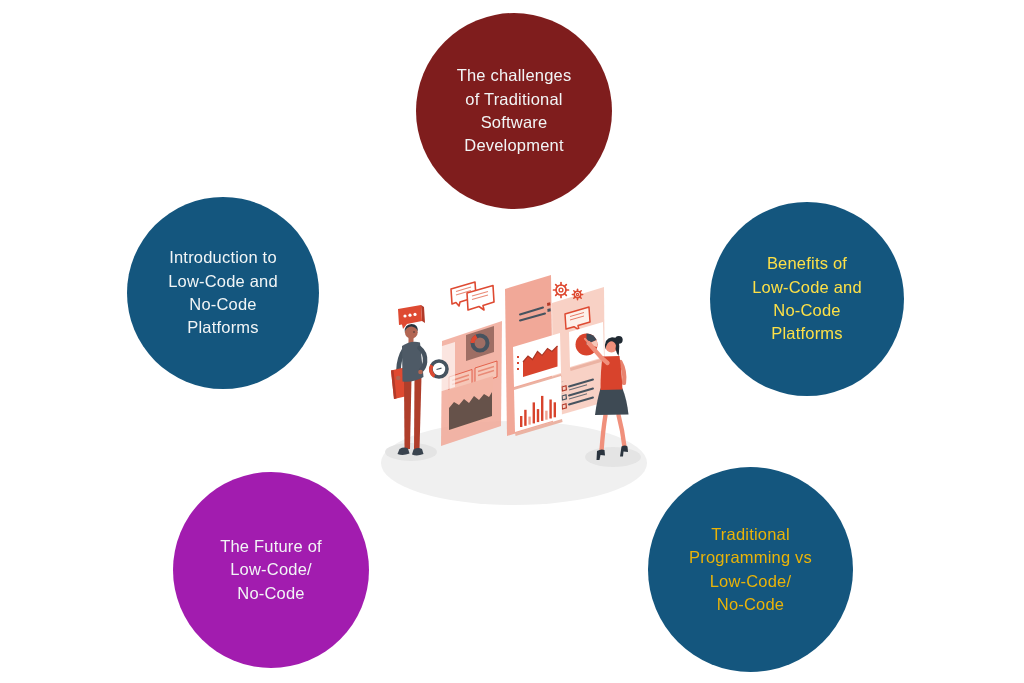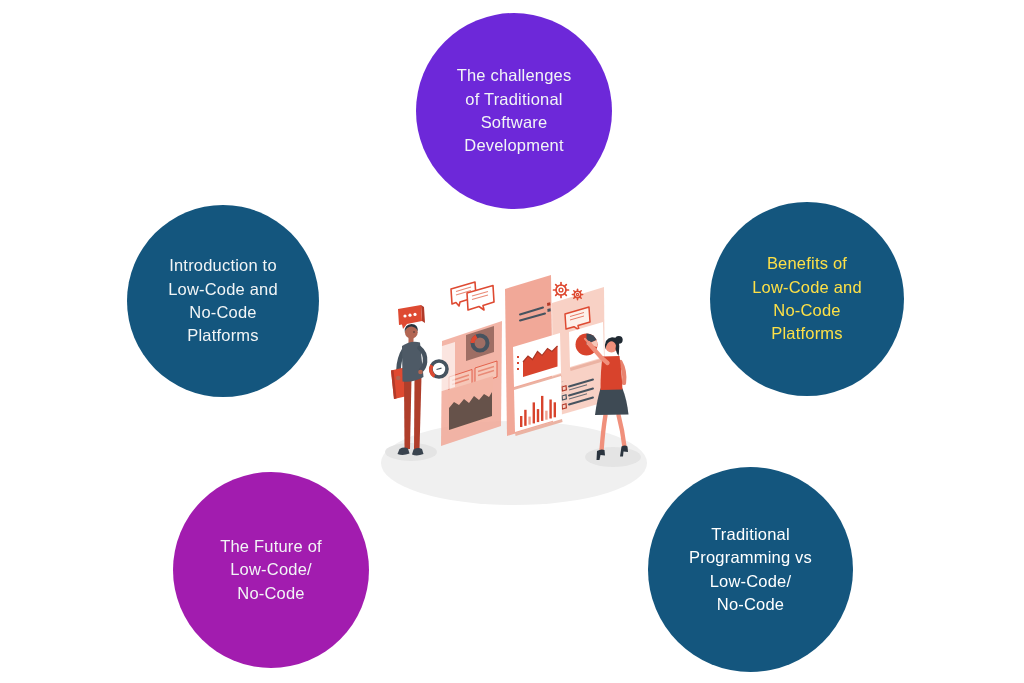--- a/index.html
+++ b/index.html
@@ -15,34 +15,34 @@
     display:flex;align-items:center;justify-content:center;
     text-align:center;
   }
   .node-label{
     white-space:pre-line;
     font-size:16.5px;
     line-height:1.42;
     letter-spacing:.2px;
   }
   .node-top    {left:416px;top:13px; width:196px;height:196px;}
-  .node-left   {left:127px;top:205px;width:192px;height:192px;}
+  .node-left   {left:127px;top:197px;width:192px;height:192px;}
   .node-right  {left:710px;top:202px;width:194px;height:194px;}
   .node-bleft  {left:173px;top:472px;width:196px;height:196px;}
   .node-bright {left:648px;top:467px;width:205px;height:205px;}
   .illustration{
     position:absolute;left:371px;top:250px;width:290px;height:266px;
   }
 </style>
 </head>
 <body>
 
 <div class="canvas" style="background-color: rgb(255, 255, 255);">
 
-  <div class="node node-top" style="background-color: #6d28d9; color: rgb(242, 245, 246); justify-content: center;">
+  <div class="node node-top" style="background-color: #7f1d1d; color: rgb(242, 245, 246); justify-content: center;">
     <span class="node-label">The challenges
 of Traditional
 Software
 Development</span>
   </div>
 
   <div class="node node-left" style="background-color: rgb(20, 86, 126); color: rgb(242, 245, 246);">
     <span class="node-label">Introduction to
 Low-Code and
 No-Code
@@ -55,21 +55,21 @@
 No-Code
 Platforms</span>
   </div>
 
   <div class="node node-bleft" style="background-color: #a21caf; color: rgb(242, 245, 246);">
     <span class="node-label">The Future of
 Low-Code/
 No-Code</span>
   </div>
 
-  <div class="node node-bright" style="background-color: rgb(20, 86, 126); color: #ffffff;">
+  <div class="node node-bright" style="background-color: rgb(20, 86, 126); color: #eab308;">
     <span class="node-label">Traditional
 Programming vs
 Low-Code/
 No-Code</span>
   </div>
 
   <div class="illustration">
     <svg width="290" height="266" viewBox="0 0 290 266" xmlns="http://www.w3.org/2000/svg">
 
       <g>

